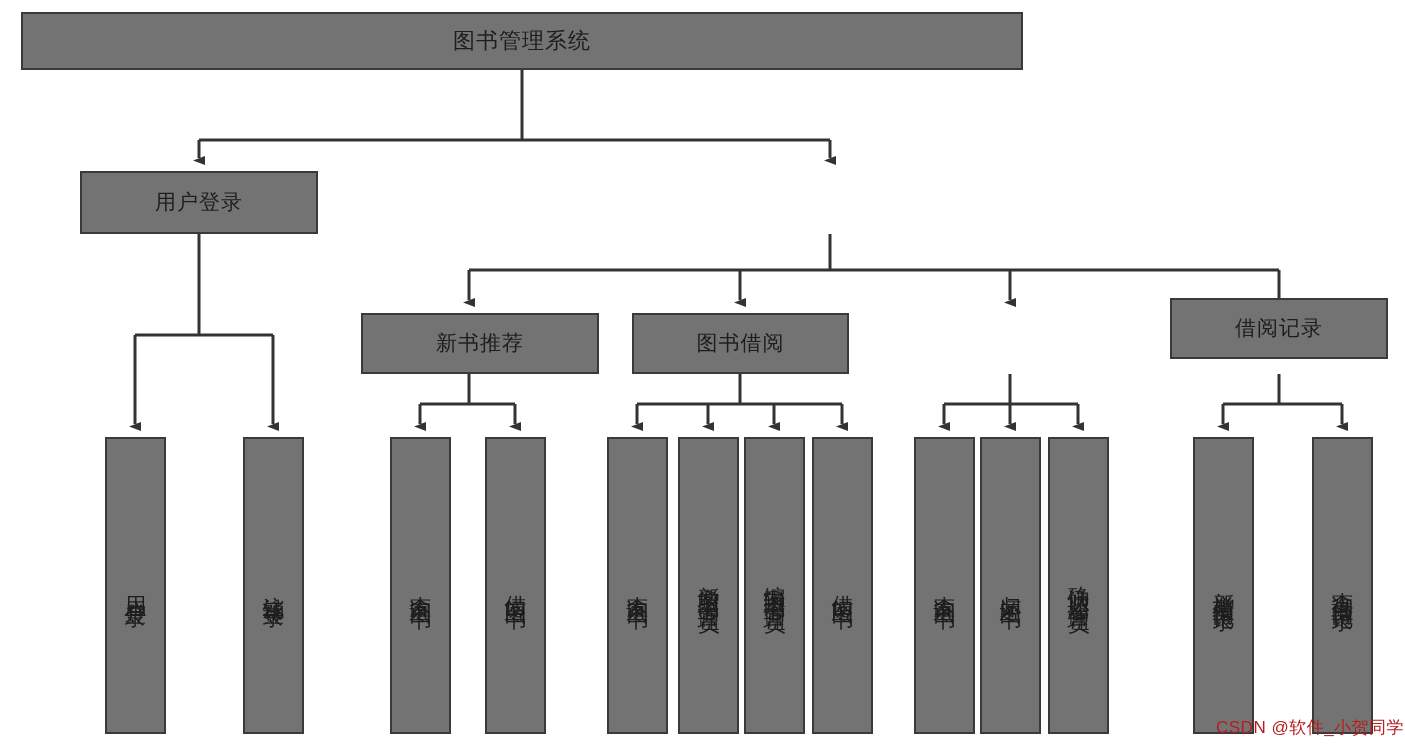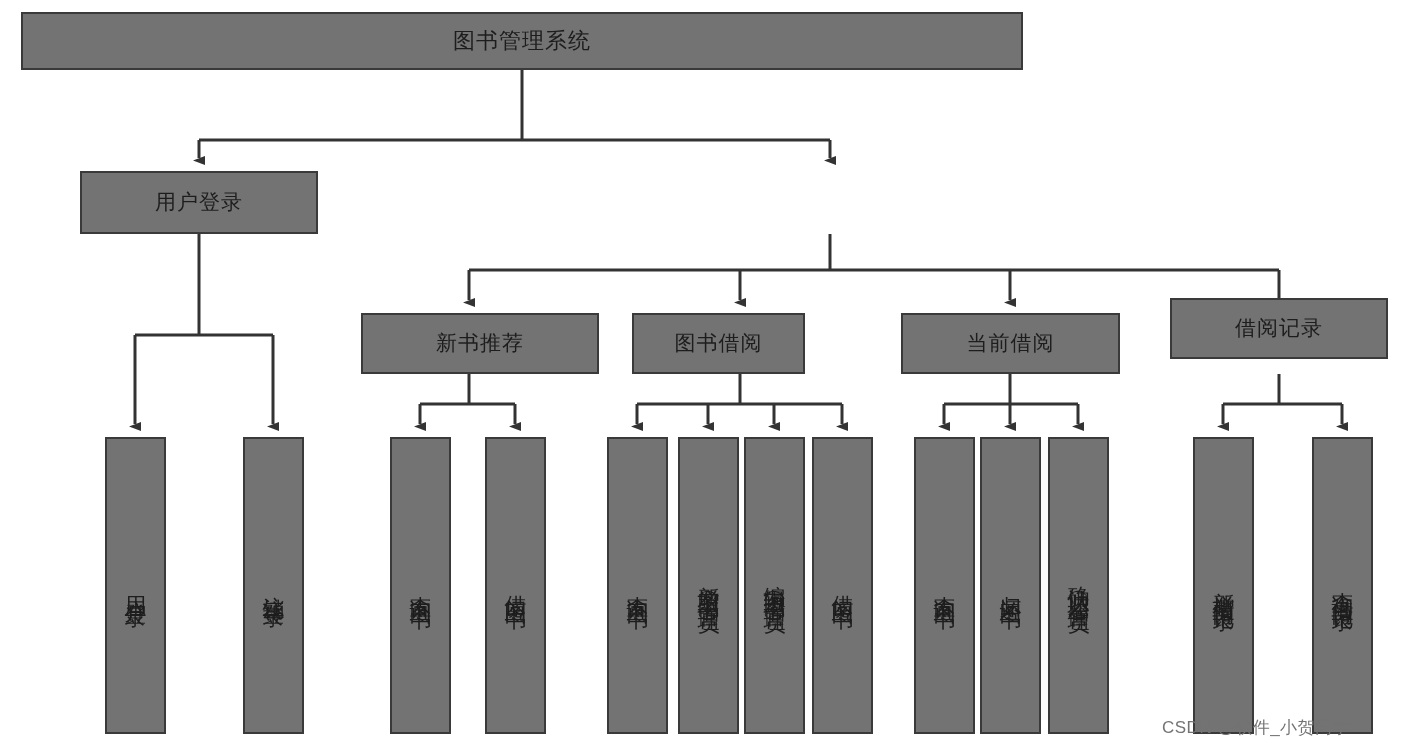--- a/index.html
+++ b/index.html
@@ -34,23 +34,23 @@
     text-orientation:upright;
     font-size:22px;
     letter-spacing:4px;
     line-height:1;
     white-space:normal;
   }
   .node-box.root .node-label{font-size:22px;}
 
   #watermark{
     position:absolute;
-    left:1162px;top:716px;
+    left:1216px;top:716px;
     font-size:17px;
-    color:#737373;
+    color:#b91c1c;
     letter-spacing:0.5px;
     white-space:nowrap;
     user-select:none;
   }
 </style>
 </head>
 <body>
 
 <div id="diagram-root">
 
@@ -108,25 +108,22 @@
     <span class="node-label">图书管理系统</span>
   </div>
 
   <div class="node-box" style="left:80px;top:171px;width:238px;height:63px;">
     <span class="node-label">用户登录</span>
   </div>
 
   <div class="node-box" style="left:361px;top:313px;width:238px;height:61px;">
     <span class="node-label">新书推荐</span>
   </div>
-  <div class="node-box" style="left:632px;top:313px;width:173px;height:61px;">
+  <div class="node-box" style="left:632px;top:313px;width:217px;height:61px;">
     <span class="node-label">图书借阅</span>
-  </div>
-  <div class="node-box" style="left:901px;top:313px;width:219px;height:61px;">
-    <span class="node-label">当前借阅</span>
   </div>
   <div class="node-box" style="left:1170px;top:298px;width:218px;height:61px;">
     <span class="node-label">借阅记录</span>
   </div>
 
   <div class="node-box leaf" style="left:105px;top:437px;width:61px;height:297px;">
     <span class="node-label">用户登录</span>
   </div>
   <div class="node-box leaf" style="left:243px;top:437px;width:61px;height:297px;">
     <span class="node-label">注销登录</span>

